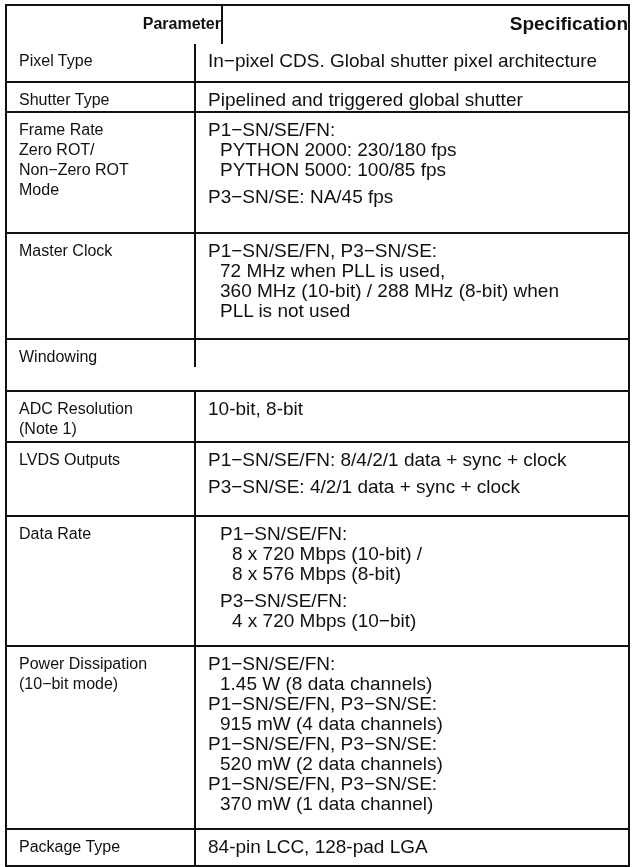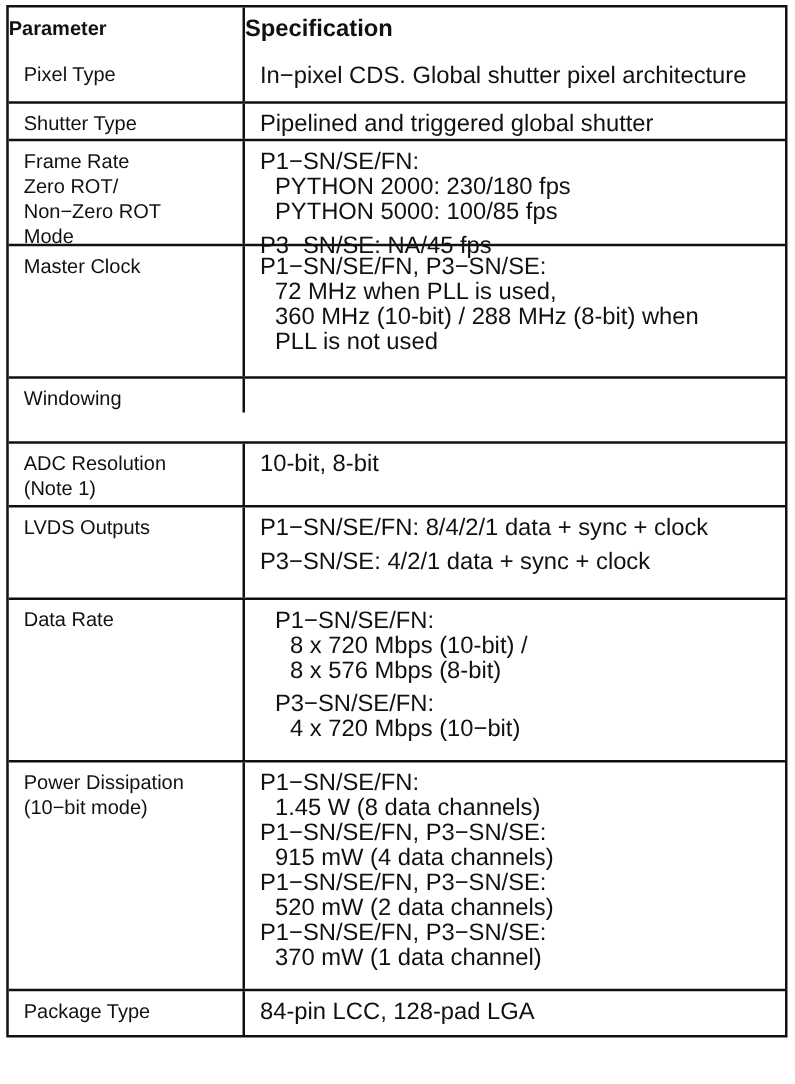--- a/index.html
+++ b/index.html
@@ -5,21 +5,21 @@
     html, body { margin: 0; padding: 0; background: #ffffff; }
     body { width: 636px; height: 867px; position: relative; overflow: hidden;
            font-family: "Liberation Sans", "DejaVu Sans", sans-serif; color: #111; }
     .table { position: absolute; left: 5px; top: 4px; width: 625px;
              border: 2px solid #111; box-sizing: border-box; }
     .row { display: flex; border-top: 2px solid #111; box-sizing: border-box; }
     .row:first-child { border-top: none; }
     .c1 { width: 189px; border-right: 2px solid #111; box-sizing: border-box;
           padding: 7px 0 0 12px; font-size: 16px; line-height: 20px; }
     .c2 { flex: 1; padding: 7px 0 0 12px; font-size: 19px; line-height: 20px; }
-    .head .c1, .head .c2 { font-weight: bold; text-align: left; padding: 8px 0 0 0; }
+    .head .c1, .head .c2 { font-weight: bold; text-align: right; padding: 8px 0 0 0; margin-left: 27px; }
     .line { white-space: pre; }
     .ind { padding-left: 12px; }
     .group + .group { margin-top: 7px; }
   </style>
 </head>
 <body>
 
 <div class="table">
   <div class="row head" style="height: 38px;">
     <div class="c1">Parameter</div>
@@ -39,21 +39,21 @@
       <div class="row" style="height: 30px;">
         <div class="c1">
           <div class="line">Shutter Type</div>
         </div>
         <div class="c2">
           <div class="group">
             <div class="line">Pipelined and triggered global shutter</div>
           </div>
         </div>
       </div>
-      <div class="row" style="height: 84px;">
+      <div class="row" style="height: 121px;">
         <div class="c1">
           <div class="line">Frame Rate</div>
           <div class="line">Zero ROT/</div>
           <div class="line">Non−Zero ROT</div>
           <div class="line">Mode</div>
         </div>
         <div class="c2">
           <div class="group">
             <div class="line">P1−SN/SE/FN:</div>
             <div class="line ind">PYTHON 2000: 230/180 fps</div>

